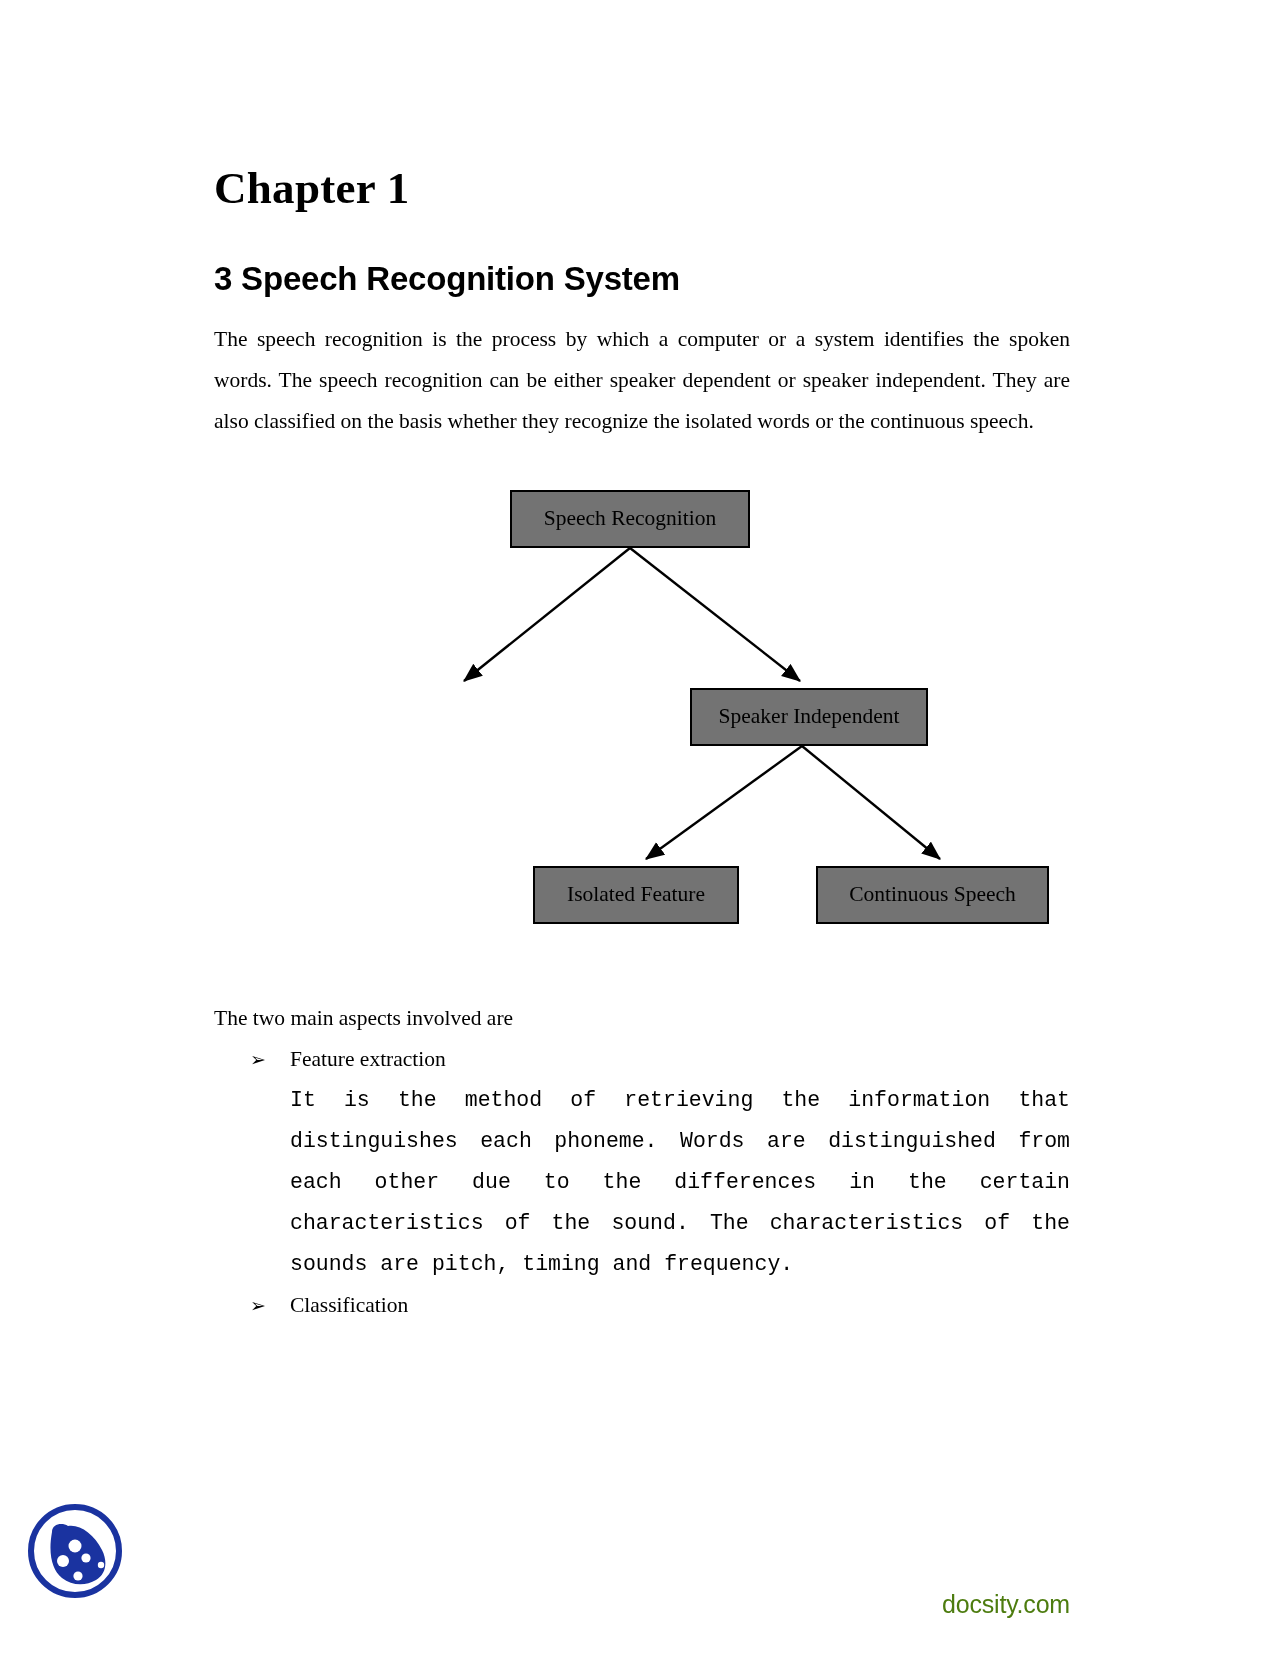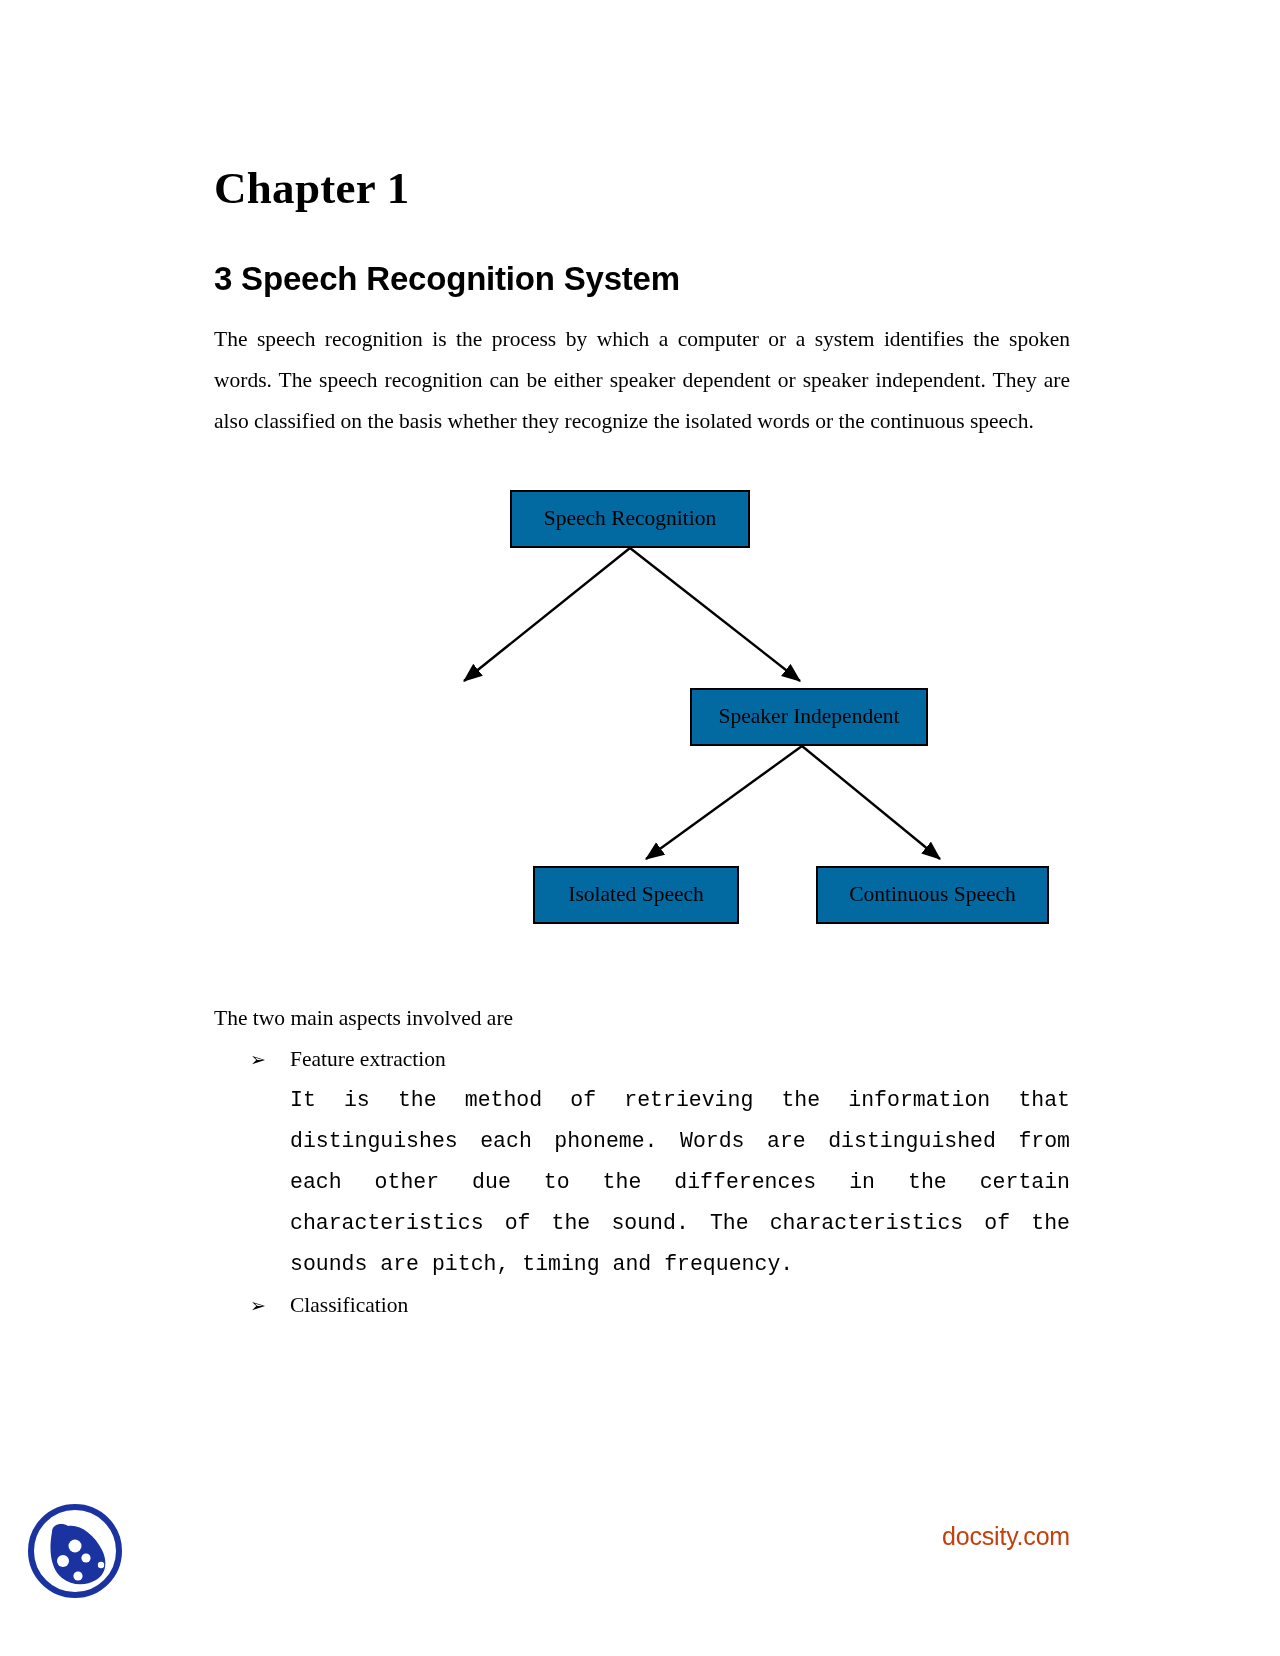--- a/index.html
+++ b/index.html
@@ -71,21 +71,21 @@
     position: absolute;
     left: 0;
     top: 0;
     width: 856px;
     height: 455px;
   }
 
   .node {
     position: absolute;
     border: 2px solid #000000;
-    background: #0369a1;
+    background: #737373;
     box-sizing: border-box;
     display: flex;
     align-items: center;
     justify-content: center;
     font-size: 21.5px;
     line-height: 1;
     white-space: nowrap;
     z-index: 2;
   }
 
@@ -158,25 +158,25 @@
     position: absolute;
     left: 22px;
     top: 1498px;
     width: 106px;
     height: 106px;
   }
 
   .docsity-url {
     position: absolute;
     right: 40px;
-    top: 1522px;
+    top: 1590px;
     font-family: "Liberation Sans", "DejaVu Sans", sans-serif;
     font-size: 25px;
     font-weight: normal;
-    color: #c2410c;
+    color: #4d7c0f;
     letter-spacing: -0.2px;
   }
 </style>
 </head>
 <body>
 
 <div class="page">
 
   <div class="content">
 
@@ -204,21 +204,21 @@
           <line x1="588" y1="268" x2="432" y2="381" stroke="#000000" stroke-width="2.4" marker-end="url(#arrowhead)"></line>
 
           <line x1="588" y1="268" x2="726" y2="381" stroke="#000000" stroke-width="2.4" marker-end="url(#arrowhead)"></line>
         </svg>
 
         <div class="node node-root">Speech Recognition</div>
 
 
         <div class="node node-independent">Speaker Independent</div>
 
-        <div class="node node-isolated">Isolated Speech</div>
+        <div class="node node-isolated">Isolated Feature</div>
 
         <div class="node node-continuous">Continuous Speech</div>
       </div>
 
     </div>
 
     <p class="lead-line">The two main aspects involved are</p>
 
     <ul class="bullet-list">
 

